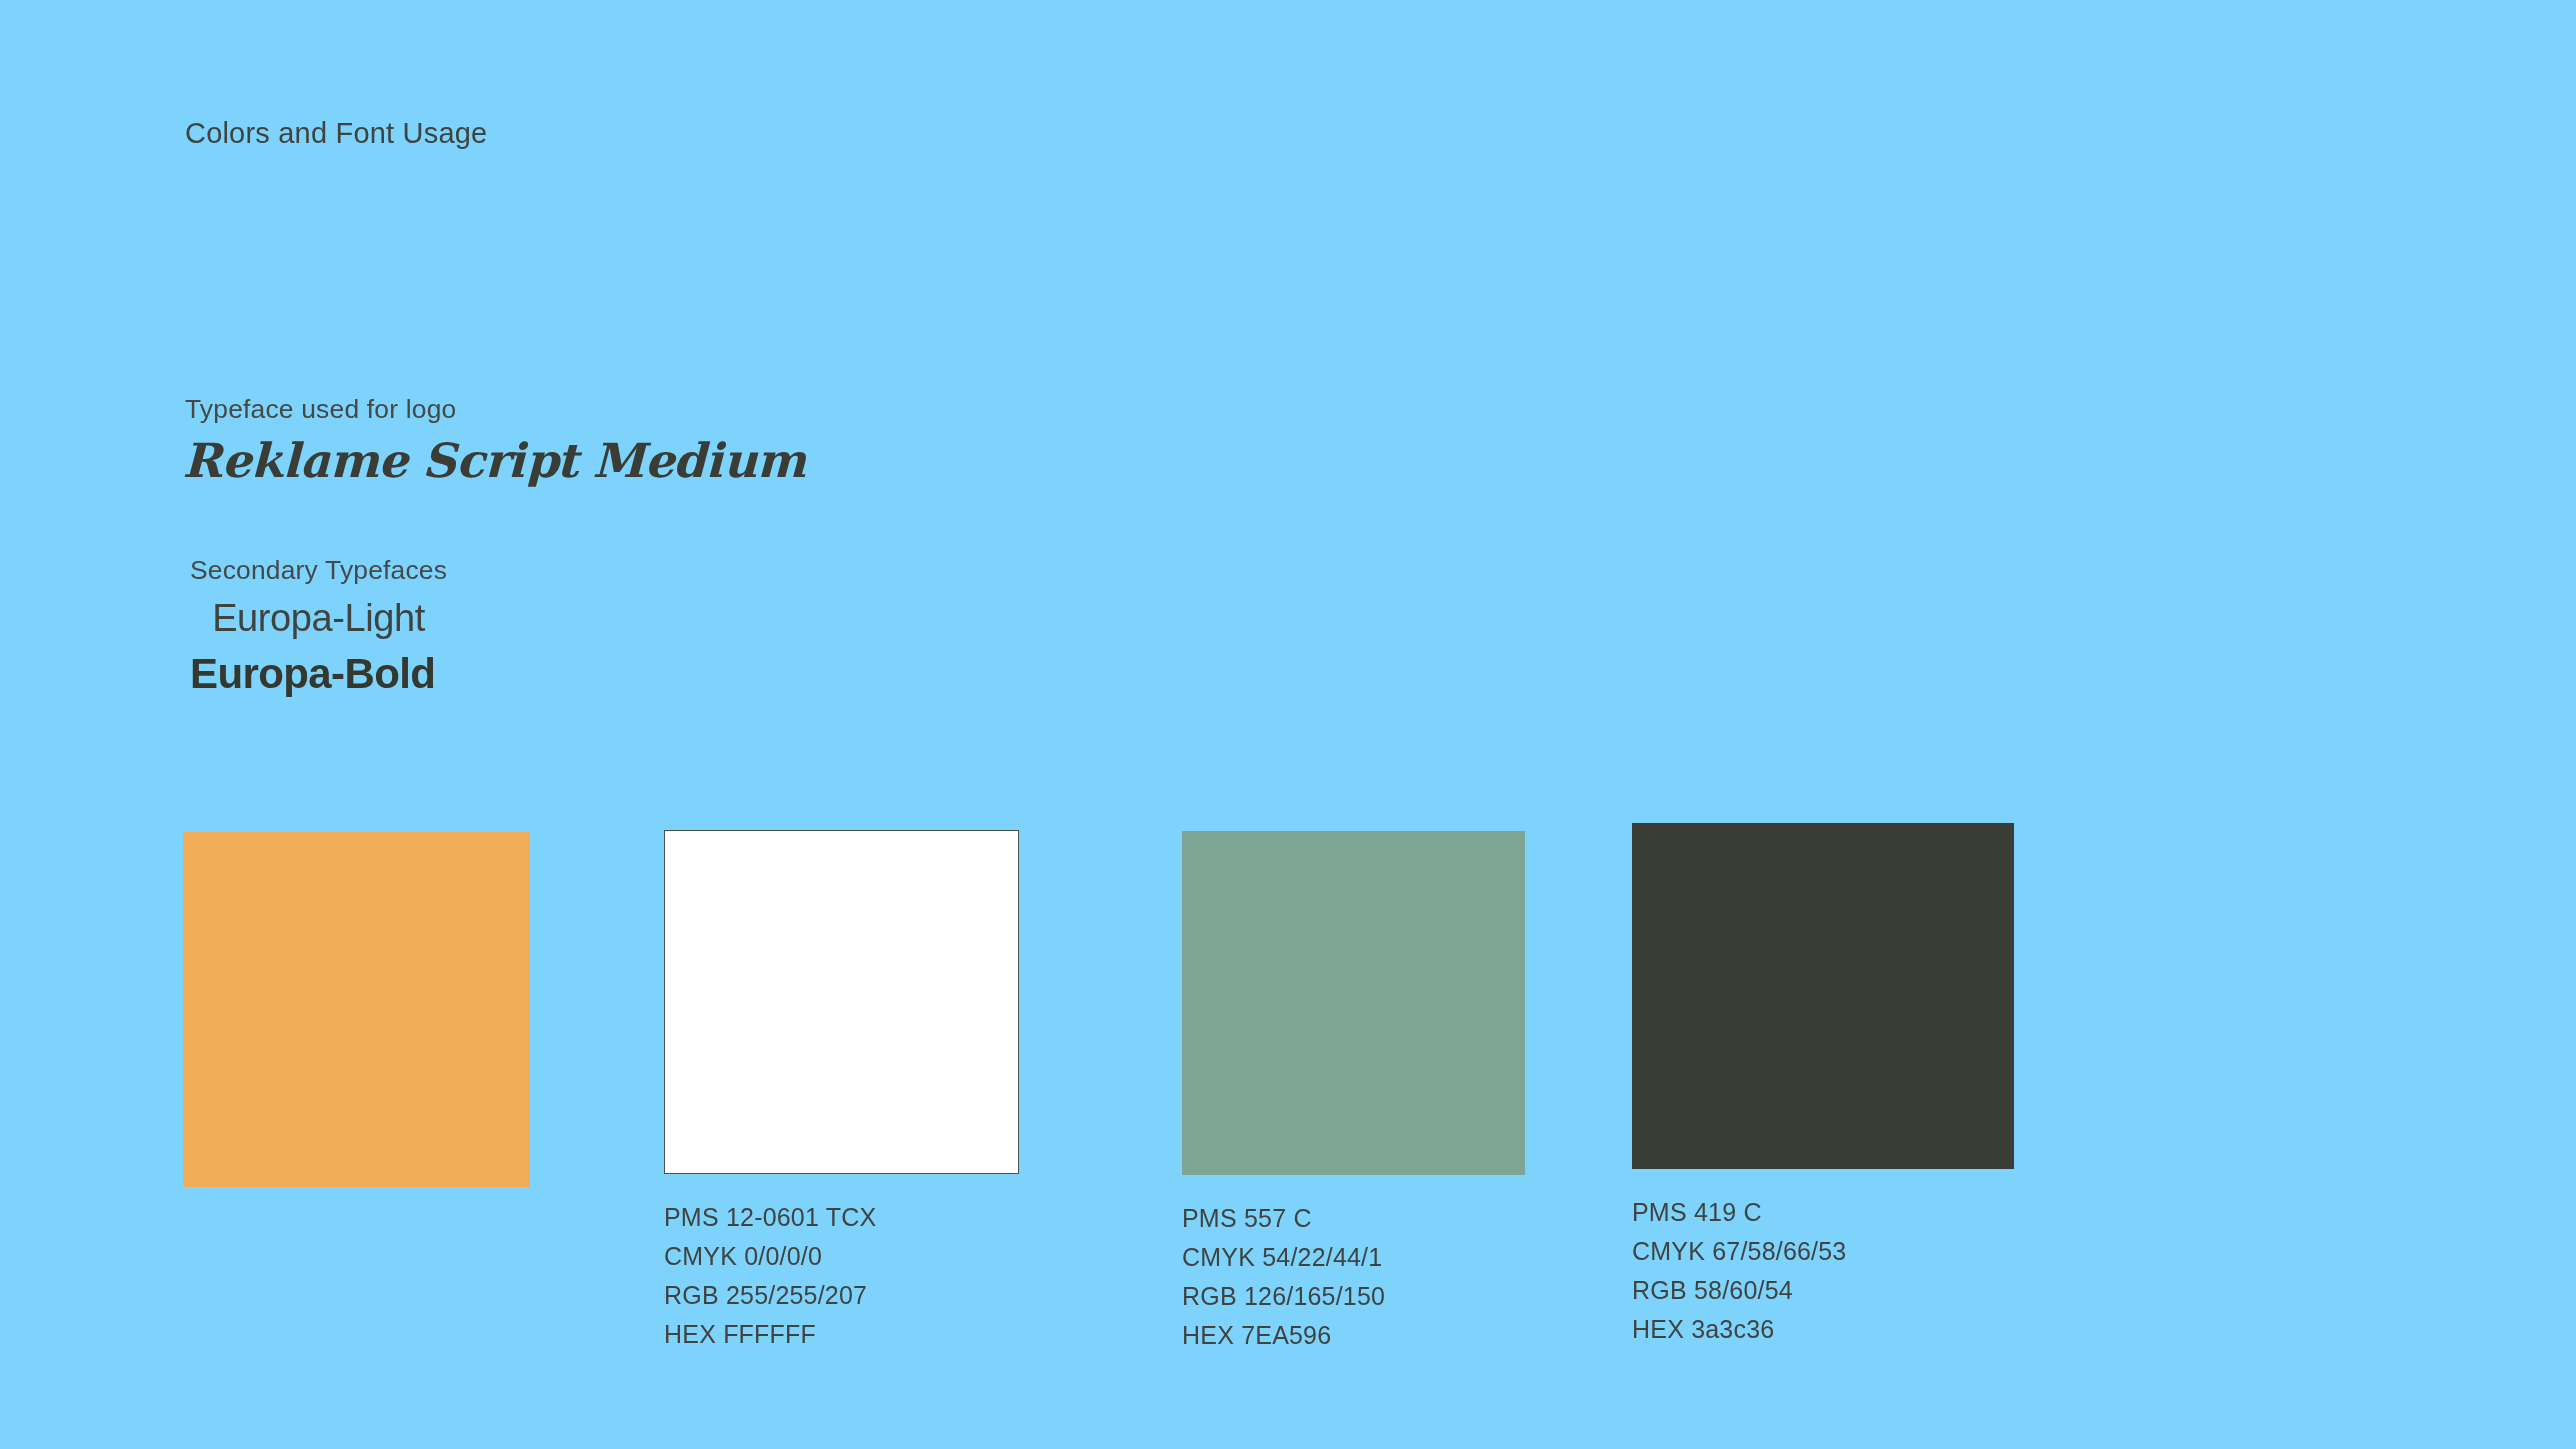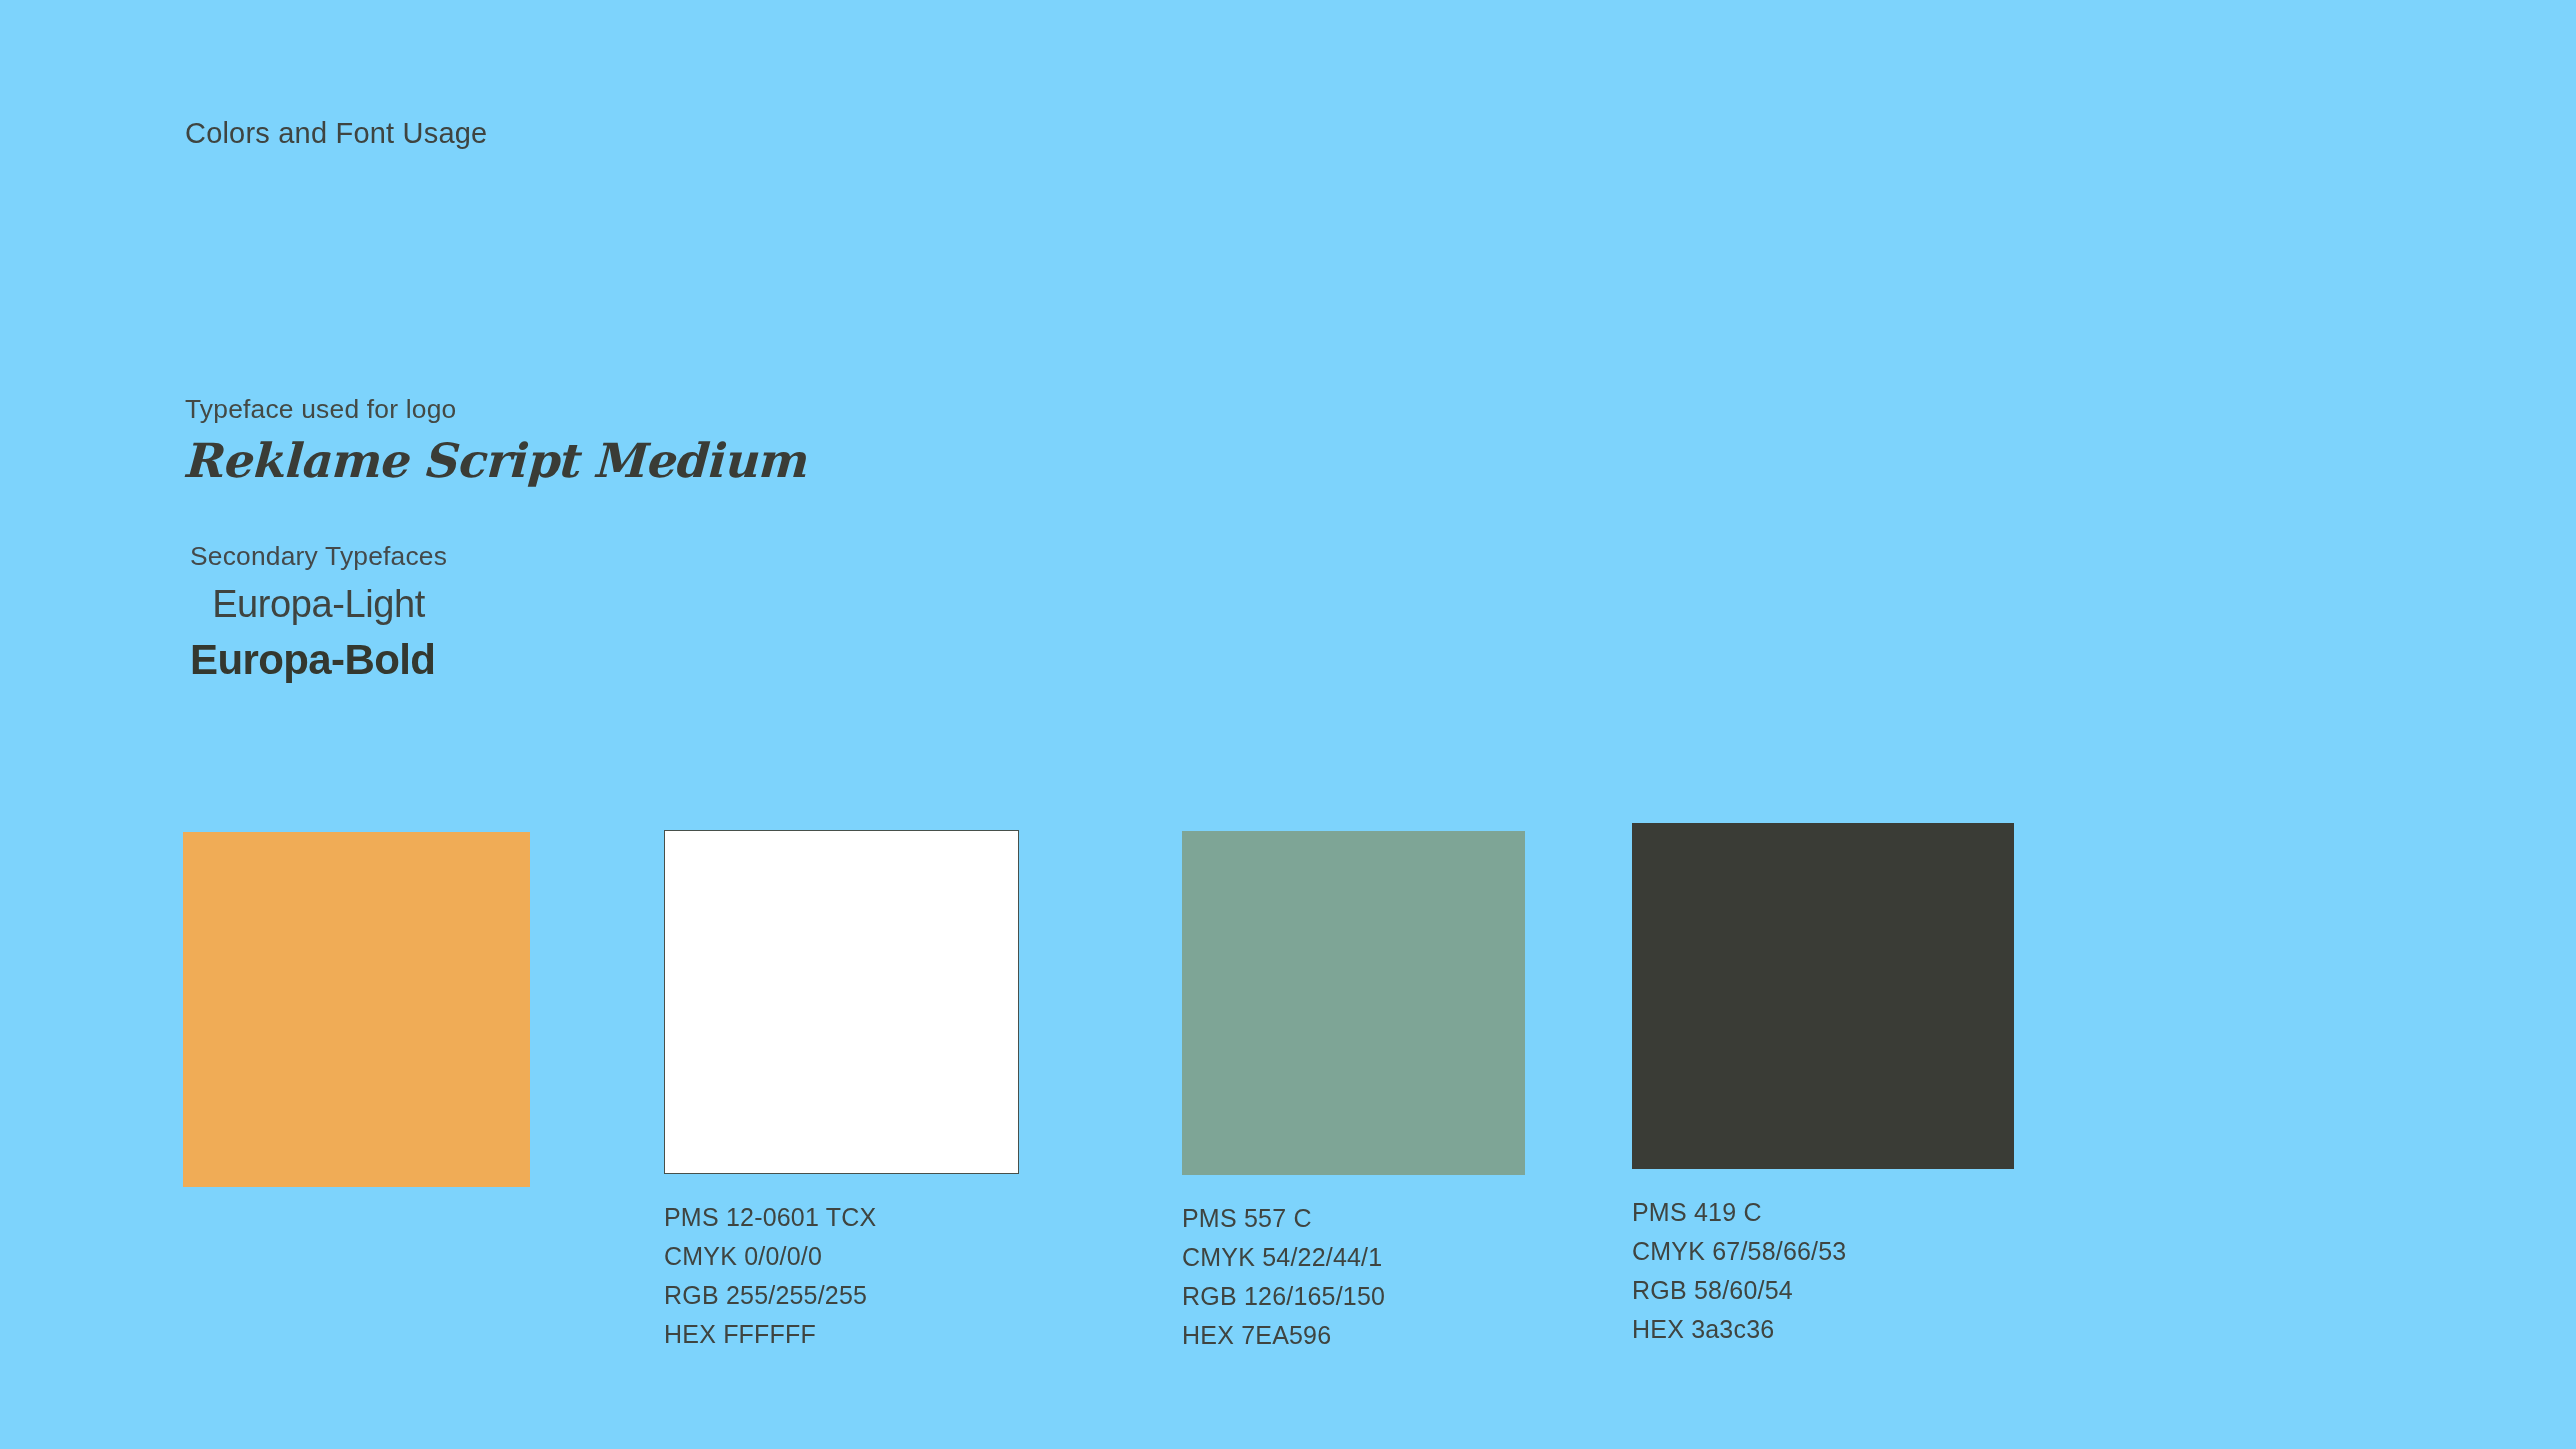--- a/index.html
+++ b/index.html
@@ -58,21 +58,21 @@
     color: #3a3c36;
     white-space: nowrap;
     transform: skewX(-4deg);
     transform-origin: left bottom;
   }
 
   
   .secondary-type-block {
     position: absolute;
     left: 190px;
-    top: 541px;
+    top: 555px;
   }
   .secondary-type-label {
     font-size: 26.4px;
     font-weight: 300;
     letter-spacing: 0.2px;
     color: #44494a;
     white-space: nowrap;
   }
   .secondary-type-light {
     margin-top: 10.6px;
@@ -156,21 +156,21 @@
 
     <div class="swatch-item" id="swatch-0">
       <div class="swatch-chip" style="background-color: rgb(240, 172, 86);"></div>
     </div>
 
     <div class="swatch-item" id="swatch-1">
       <div class="swatch-chip bordered" style="background-color: rgb(255, 255, 255);"></div>
       <div class="swatch-caption">
         <div>PMS 12-0601 TCX</div>
         <div>CMYK 0/0/0/0</div>
-        <div>RGB 255/255/255</div>
+        <div>RGB 255/255/207</div>
         <div>HEX FFFFFF</div>
       </div>
     </div>
 
     <div class="swatch-item" id="swatch-2">
       <div class="swatch-chip" style="background-color: rgb(126, 165, 150);"></div>
       <div class="swatch-caption">
         <div>PMS 557 C</div>
         <div>CMYK 54/22/44/1</div>
         <div>RGB 126/165/150</div>

